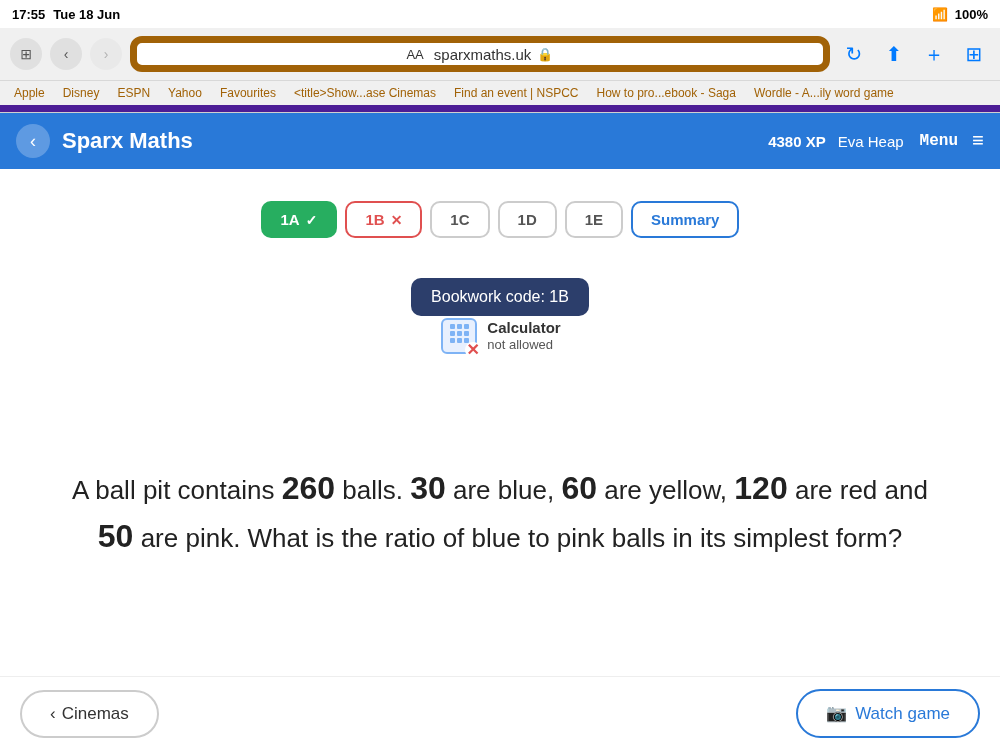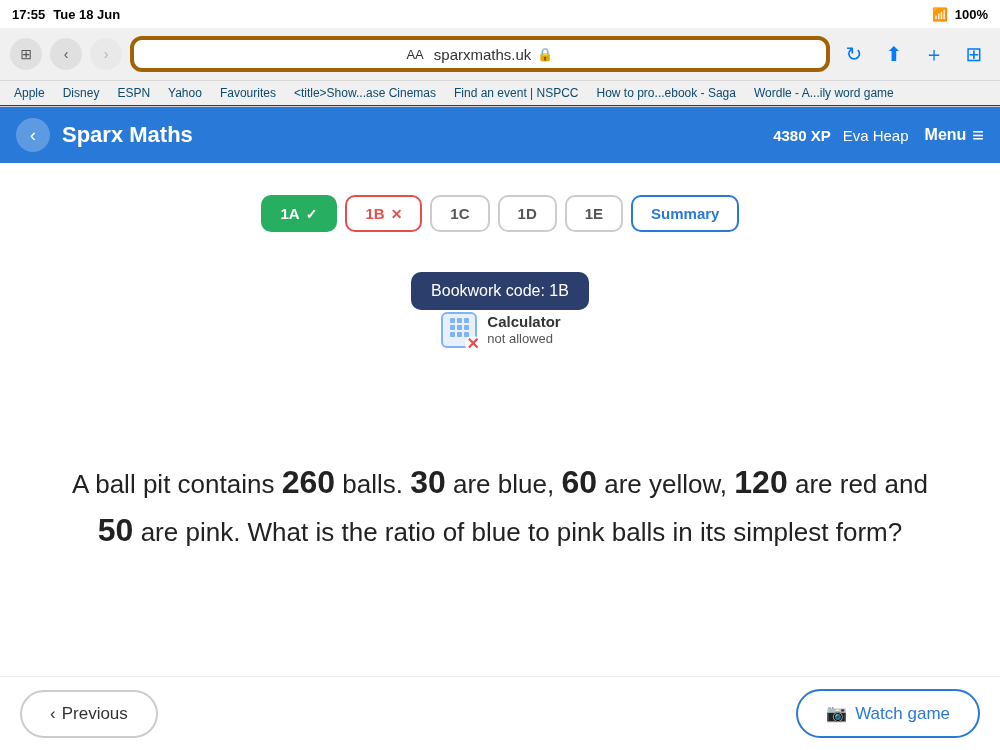--- a/index.html
+++ b/index.html
@@ -53,46 +53,46 @@
       flex: 1;
       background: #fff;
       border-radius: 12px;
       height: 36px;
       display: flex;
       align-items: center;
       justify-content: center;
       gap: 6px;
       font-size: 15px;
       color: #333;
-      border: 4px solid #a16207;
+      border: 7px solid #a16207;
       padding: 0 12px;
     }
     .address-bar-left { font-size: 13px; color: #333; font-weight: 500; margin-right: 4px; }
     .lock-icon { font-size: 13px; color: #555; }
     .browser-action-btn {
       width: 32px; height: 32px;
       display: flex; align-items: center; justify-content: center;
       font-size: 20px;
       color: #007AFF;
       cursor: pointer;
       border: none;
       background: none;
     }
 
     
     .bookmarks-bar {
       background: #f0f0f0;
       border-top: 1px solid #d8d8d8;
-      border-bottom: 1px solid #4c1d95;
+      border-bottom: 7px solid #4c1d95;
       display: flex;
       gap: 18px;
       padding: 5px 14px;
       overflow: hidden;
       font-size: 12px;
-      color: #0c4a6e;
+      color: #a16207;
     }
     .bookmark-item { cursor: pointer; white-space: nowrap; }
 
     
     .sparx-header {
       background: #2979d8;
       display: flex;
       align-items: center;
       padding: 0 16px;
       height: 56px;
@@ -121,27 +121,28 @@
       margin-right: 12px;
     }
     .sparx-user {
       color: #fff;
       font-size: 15px;
       margin-right: 16px;
     }
     .sparx-menu-btn {
       display: flex;
       align-items: center;
-      gap: 6px;
+      gap: 14px;
       color: #fff;
       font-size: 16px;
       font-weight: 600;
       cursor: pointer;
       border: none;
       background: none;
+      font-family: Liberation Mono, monospace;
     }
     .hamburger-icon { font-size: 20px; }
 
     
     .tabs-row {
       display: flex;
       justify-content: center;
       align-items: center;
       gap: 8px;
       padding: 32px 0;
@@ -432,19 +433,19 @@
 
 <div class="question-area">
   <div class="question-text">
     <span>A ball pit contains </span><span class="bold-num">260</span><span> balls. </span><span class="bold-num">30</span><span> are blue, </span><span class="bold-num">60</span><span> are yellow, </span><span class="bold-num">120</span><span> are red and </span><span class="bold-num">50</span><span> are pink. What is the ratio of blue to pink balls in its simplest form?</span>
   </div>
 </div>
 
 <div class="bottom-bar">
   <button class="btn-previous">
     <span>‹</span>
-    <span>Previous</span>
+    <span>Cinemas</span>
   </button>
   <button class="btn-watch">
     <span>📷</span>
     <span>Watch game</span>
   </button>
 </div>
 
 </body></html>

